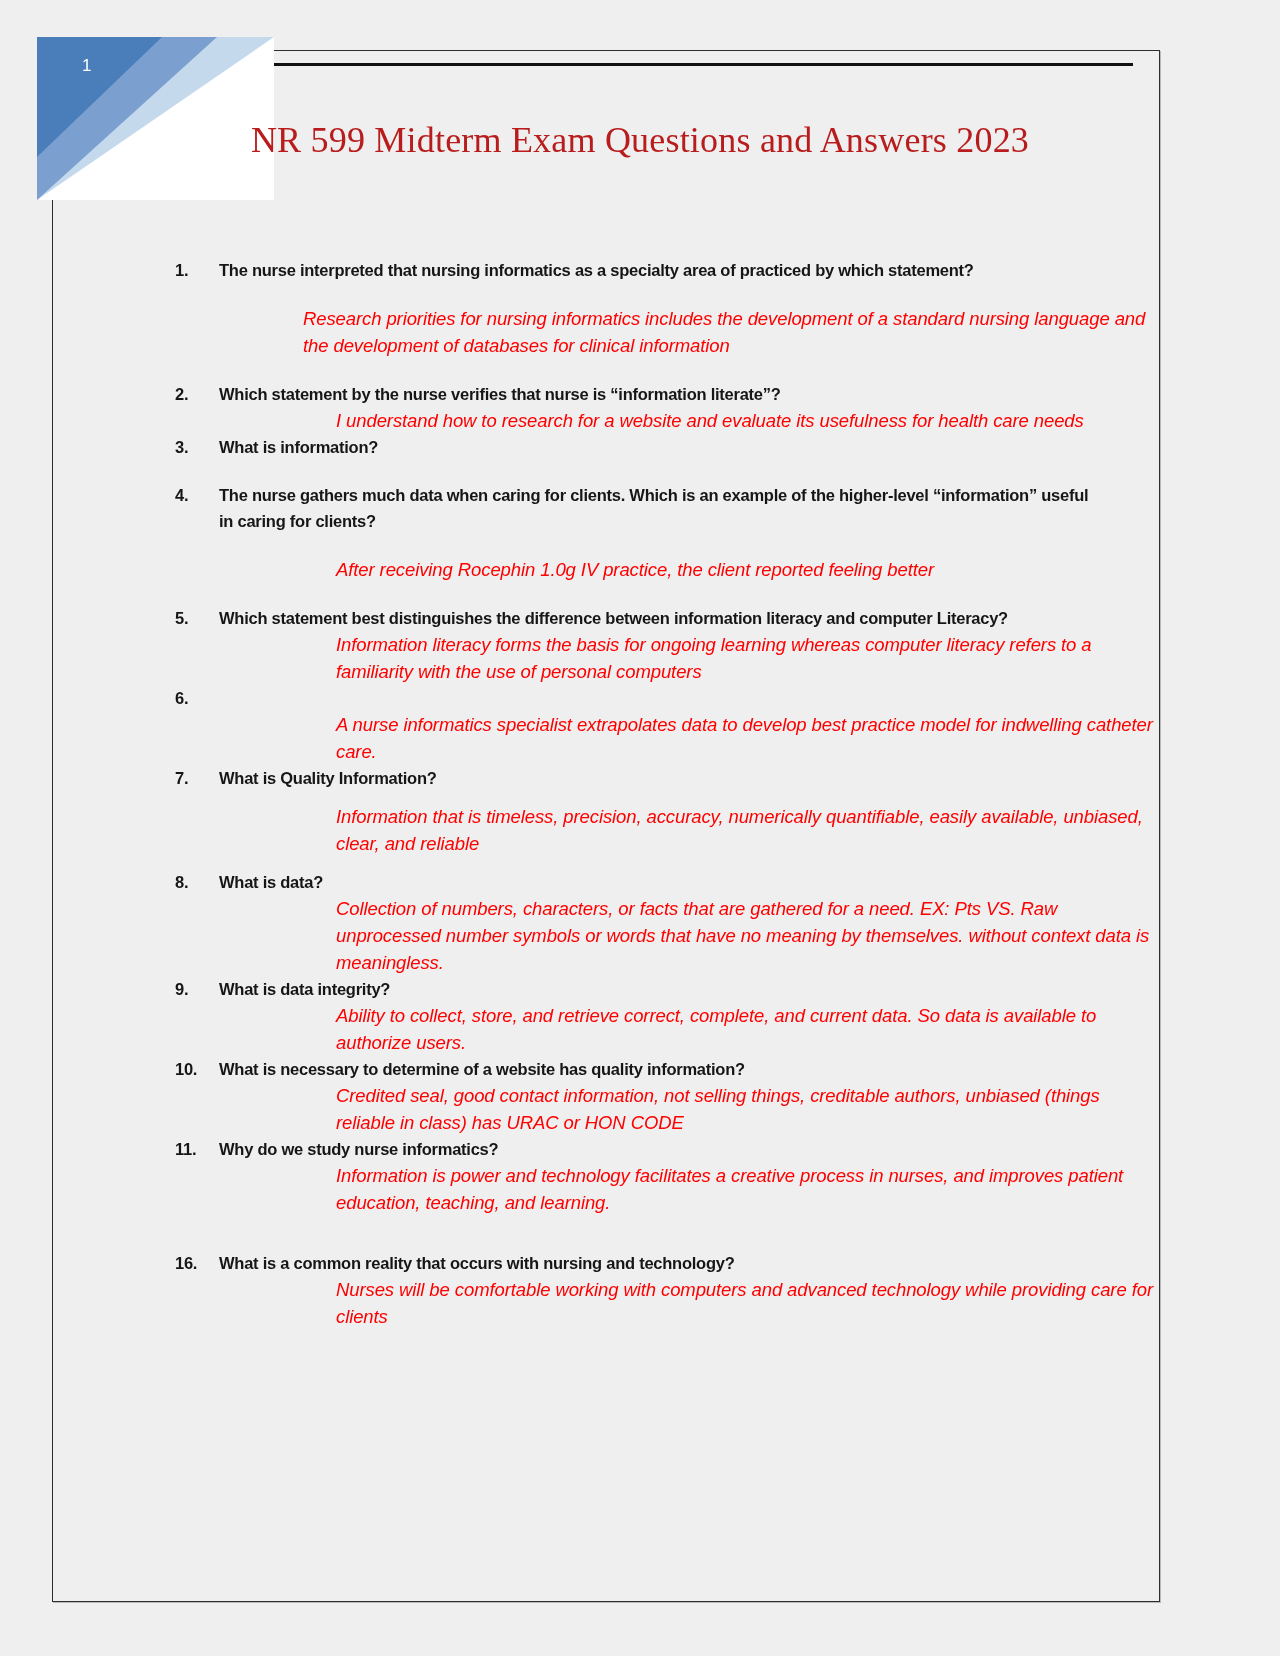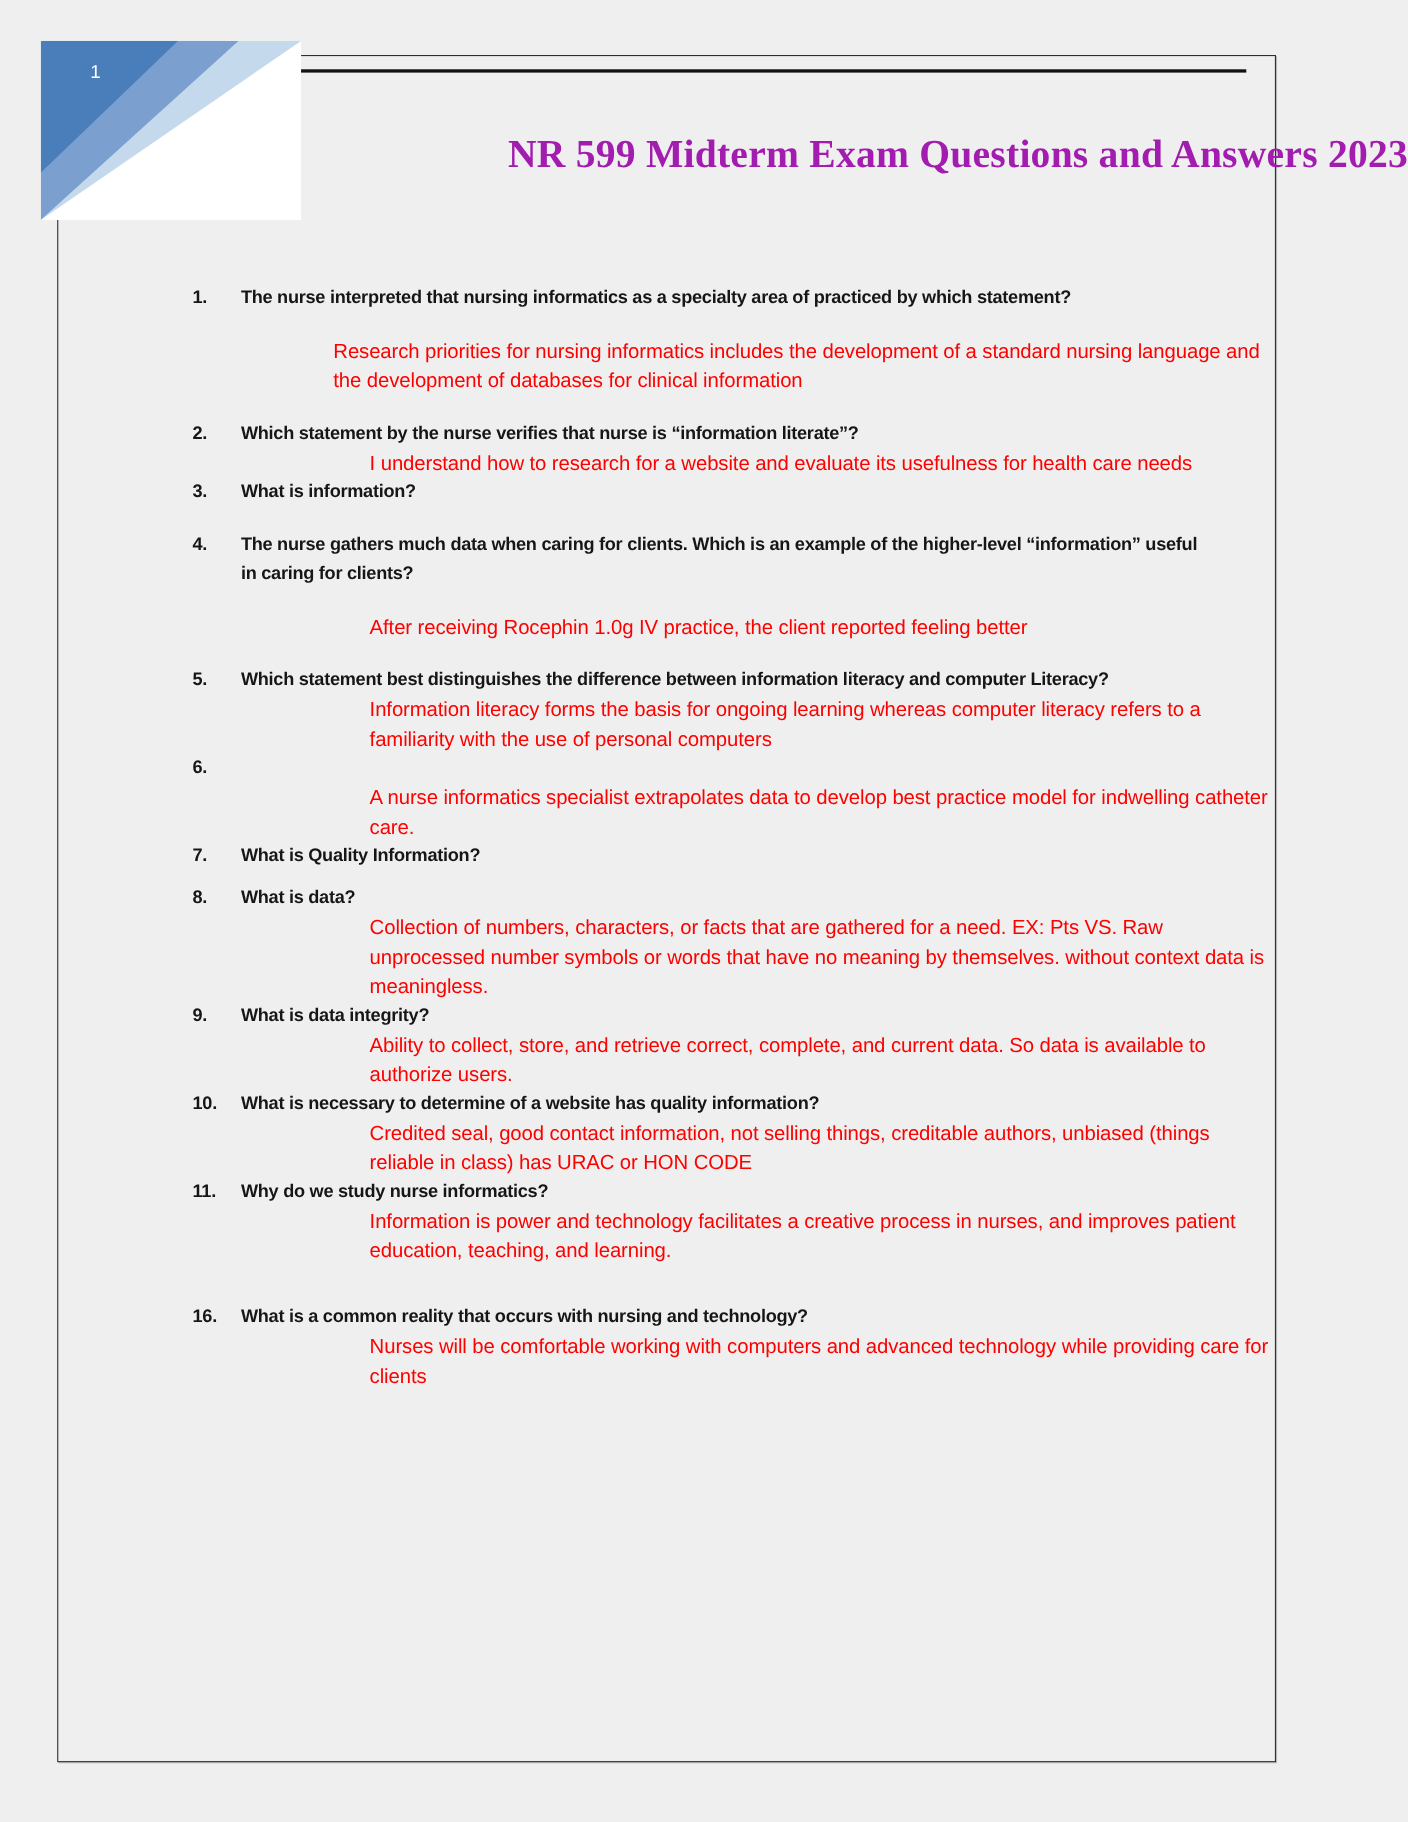--- a/index.html
+++ b/index.html
@@ -60,26 +60,26 @@
     line-height: 17px;
     letter-spacing: 0.5px;
   }
 
   
   #doc-title {
     position: absolute;
     left: 0;
     top: 118px;
     width: 100%;
-    text-align: right;
+    text-align: center;
     font-family: "Liberation Serif", serif;
-    font-weight: bold;
+    font-weight: normal;
     font-size: 36px;
     line-height: 44px;
-    color: #a21caf;
+    color: #b91c1c;
     letter-spacing: 0.2px;
   }
 
   
   #qa-list {
     position: absolute;
     left: 0;
     top: 206px;
     width: 1108px;
   }
@@ -109,20 +109,21 @@
     padding-right: 62px;
   }
 
   .answer-text {
     font-family: "Liberation Sans", sans-serif;
     font-weight: normal;
     font-size: 18.5px;
     line-height: 27px;
     color: #fe0000;
     letter-spacing: -0.1px;
+    font-style: italic;
   }
 
   
   .sp-lg { margin-top: 22px; }
   .sp-md { margin-top: 12px; }
   .sp-none { margin-top: 0px; }
   .sp-xl { margin-top: 34px; }
 
   .ind-a { padding-left: 250px; }
   .ind-b { padding-left: 283px; }
@@ -180,20 +181,21 @@
         <span class="q-number">6.</span>
       </div>
       <div class="answer-text ind-b sp-none">A nurse informatics specialist extrapolates data to develop best practice model for indwelling catheter care.</div>
     </div>
 
     <div class="qa-item">
       <div class="question-row sp-none">
         <span class="q-number">7.</span>
         <span class="q-text">What is Quality Information?</span>
       </div>
+      <div class="answer-text ind-b sp-md">Information that is timeless, precision, accuracy, numerically quantifiable, easily available, unbiased, clear, and reliable</div>
     </div>
 
     <div class="qa-item">
       <div class="question-row sp-md">
         <span class="q-number">8.</span>
         <span class="q-text">What is data?</span>
       </div>
       <div class="answer-text ind-b sp-none">Collection of numbers, characters, or facts that are gathered for a need. EX: Pts VS. Raw unprocessed number symbols or words that have no meaning by themselves. without context data is meaningless.</div>
     </div>
 

